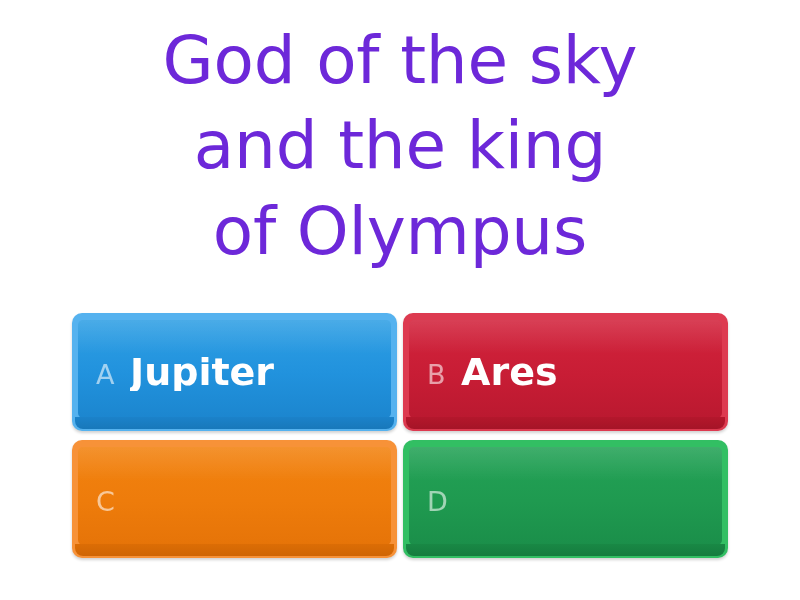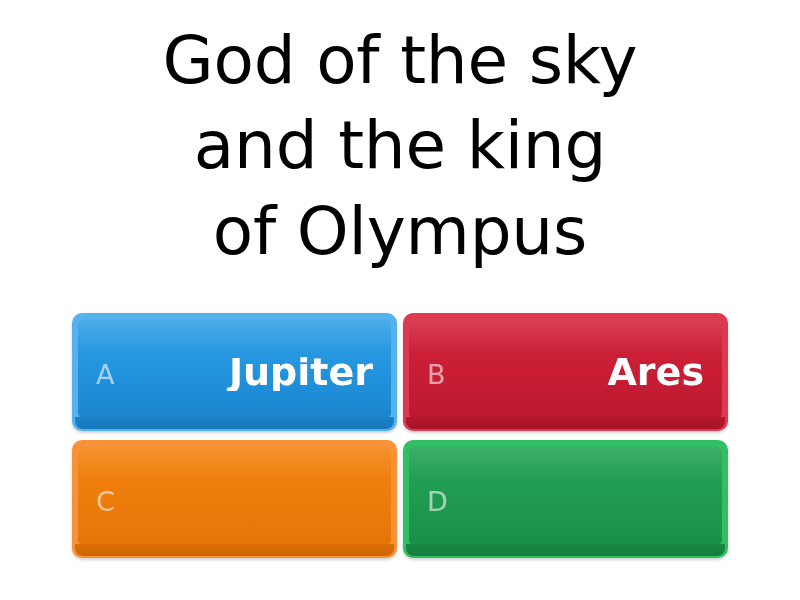--- a/index.html
+++ b/index.html
@@ -31,21 +31,21 @@
     display: flex;
     align-items: center;
     justify-content: center;
     padding-top: 2px;
     box-sizing: border-box;
   }
   .question-text {
     font-size: 66px;
     line-height: 1.29;
     font-weight: 400;
-    color: #000000;
+    color: #6d28d9;
     text-align: center;
     letter-spacing: -0.2px;
     white-space: pre-line;
   }
 
   
   .answers-grid {
     position: absolute;
     left: 72px;
     top: 313px;
@@ -145,22 +145,22 @@
     padding-left: 24px;
     box-sizing: border-box;
     font-size: 27px;
     font-weight: 400;
     color: rgba(255,255,255,0.58);
     line-height: 1;
     margin-top: 4px;
   }
   .btn-label {
     flex: 1 1 auto;
-    text-align: right;
-    padding-right: 24px;
+    text-align: left;
+    padding-right: 44px;
     font-size: 38px;
     font-weight: 700;
     color: #ffffff;
     line-height: 1;
     letter-spacing: 0px;
     white-space: nowrap;
     overflow: hidden;
     text-overflow: ellipsis;
   }
 </style>

